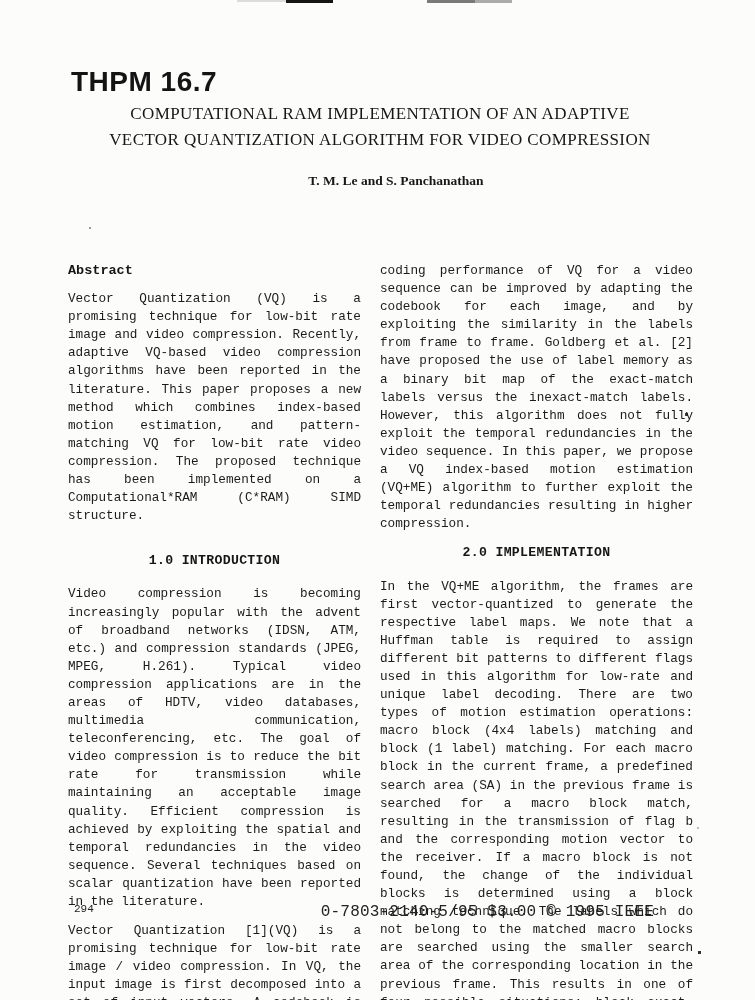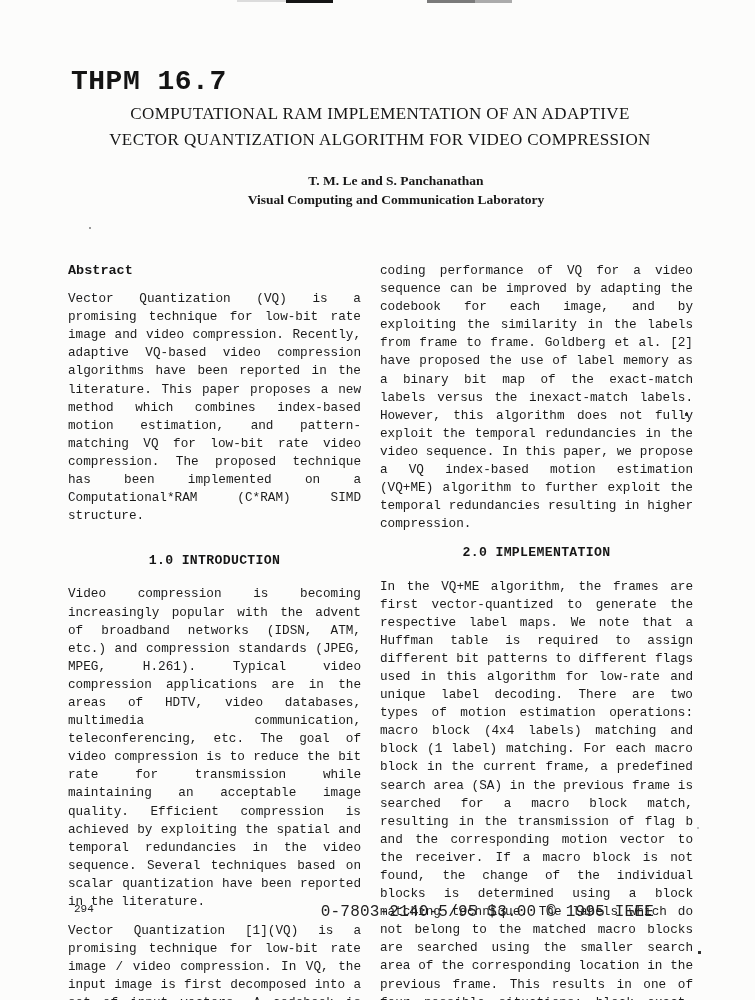--- a/index.html
+++ b/index.html
@@ -24,21 +24,21 @@
   #art4 { left: 475px; top: 0; width: 37px; height: 3px; background: #ababab; }
   #spec1 { left: 685px; top: 413px; width: 3px; height: 3px; background: #3a3a3a; }
   #spec2 { left: 697px; top: 827px; width: 2px; height: 2px; background: #bdbdbd; }
   #spec3 { left: 698px; top: 951px; width: 3px; height: 3px; background: #333333; }
   #spec4 { left: 89px; top: 227px; width: 2px; height: 2px; background: #9a9a9a; }
 
   #session-code {
     position: absolute;
     left: 71px;
     top: 66px;
-    font-family: Liberation Mono, monospace;
+    font-family: Liberation Sans, sans-serif;
     font-weight: bold;
     font-size: 28px;
     letter-spacing: 0.5px;
     color: #141414;
   }
   #paper-title {
     position: absolute;
     left: 60px;
     top: 101px;
     width: 640px;
@@ -121,21 +121,20 @@
 
   <div id="session-code">THPM 16.7</div>
 
   <div id="paper-title">
     <div>COMPUTATIONAL RAM IMPLEMENTATION OF AN ADAPTIVE</div>
     <div>VECTOR QUANTIZATION ALGORITHM FOR VIDEO COMPRESSION</div>
   </div>
 
   <div id="author-block">
     <div>T. M. Le and S. Panchanathan</div>
-    <div>Visual Computing and Communication Laboratory</div>
   </div>
 
   <div id="columns">
     <div id="col-left" class="col">
       <div class="abstract-heading">Abstract</div>
       <p class="para">Vector Quantization (VQ) is a promising technique for low-bit rate image and video compression. Recently, adaptive VQ-based video compression algorithms have been reported in the literature. This paper proposes a new method which combines index-based motion estimation, and pattern-matching VQ for low-bit rate video compression. The proposed technique has been implemented on a Computational*RAM (C*RAM) SIMD structure.</p>
       <div class="section-heading">1.0  INTRODUCTION</div>
       <p class="para">Video compression is becoming increasingly popular with the advent of broadband networks (IDSN, ATM, etc.) and compression standards (JPEG, MPEG, H.261). Typical video compression applications are in the areas of HDTV, video databases, multimedia communication, teleconferencing, etc. The goal of video compression is to reduce the bit rate for transmission while maintaining an acceptable image quality. Efficient compression is achieved by exploiting the spatial and temporal redundancies in the video sequence. Several techniques based on scalar quantization have been reported in the literature.</p>
       <p class="para">Vector Quantization [1](VQ) is a promising technique for low-bit rate image / video compression. In VQ, the input image is first decomposed into a set of input vectors. A codebook is available at both the transmitter and receiver prior to transmission. The two basic steps in VQ are quantization and decoding. In the quantization process, for each input vector, the codebook is searched to obtain the closest codeword. Compression is achieved by transmitting the label of the codeword. Reconstruction of images can be implemented by simple table lookup techniques where the label is used as an address to a table containing the codewords. The</p>
     </div>

